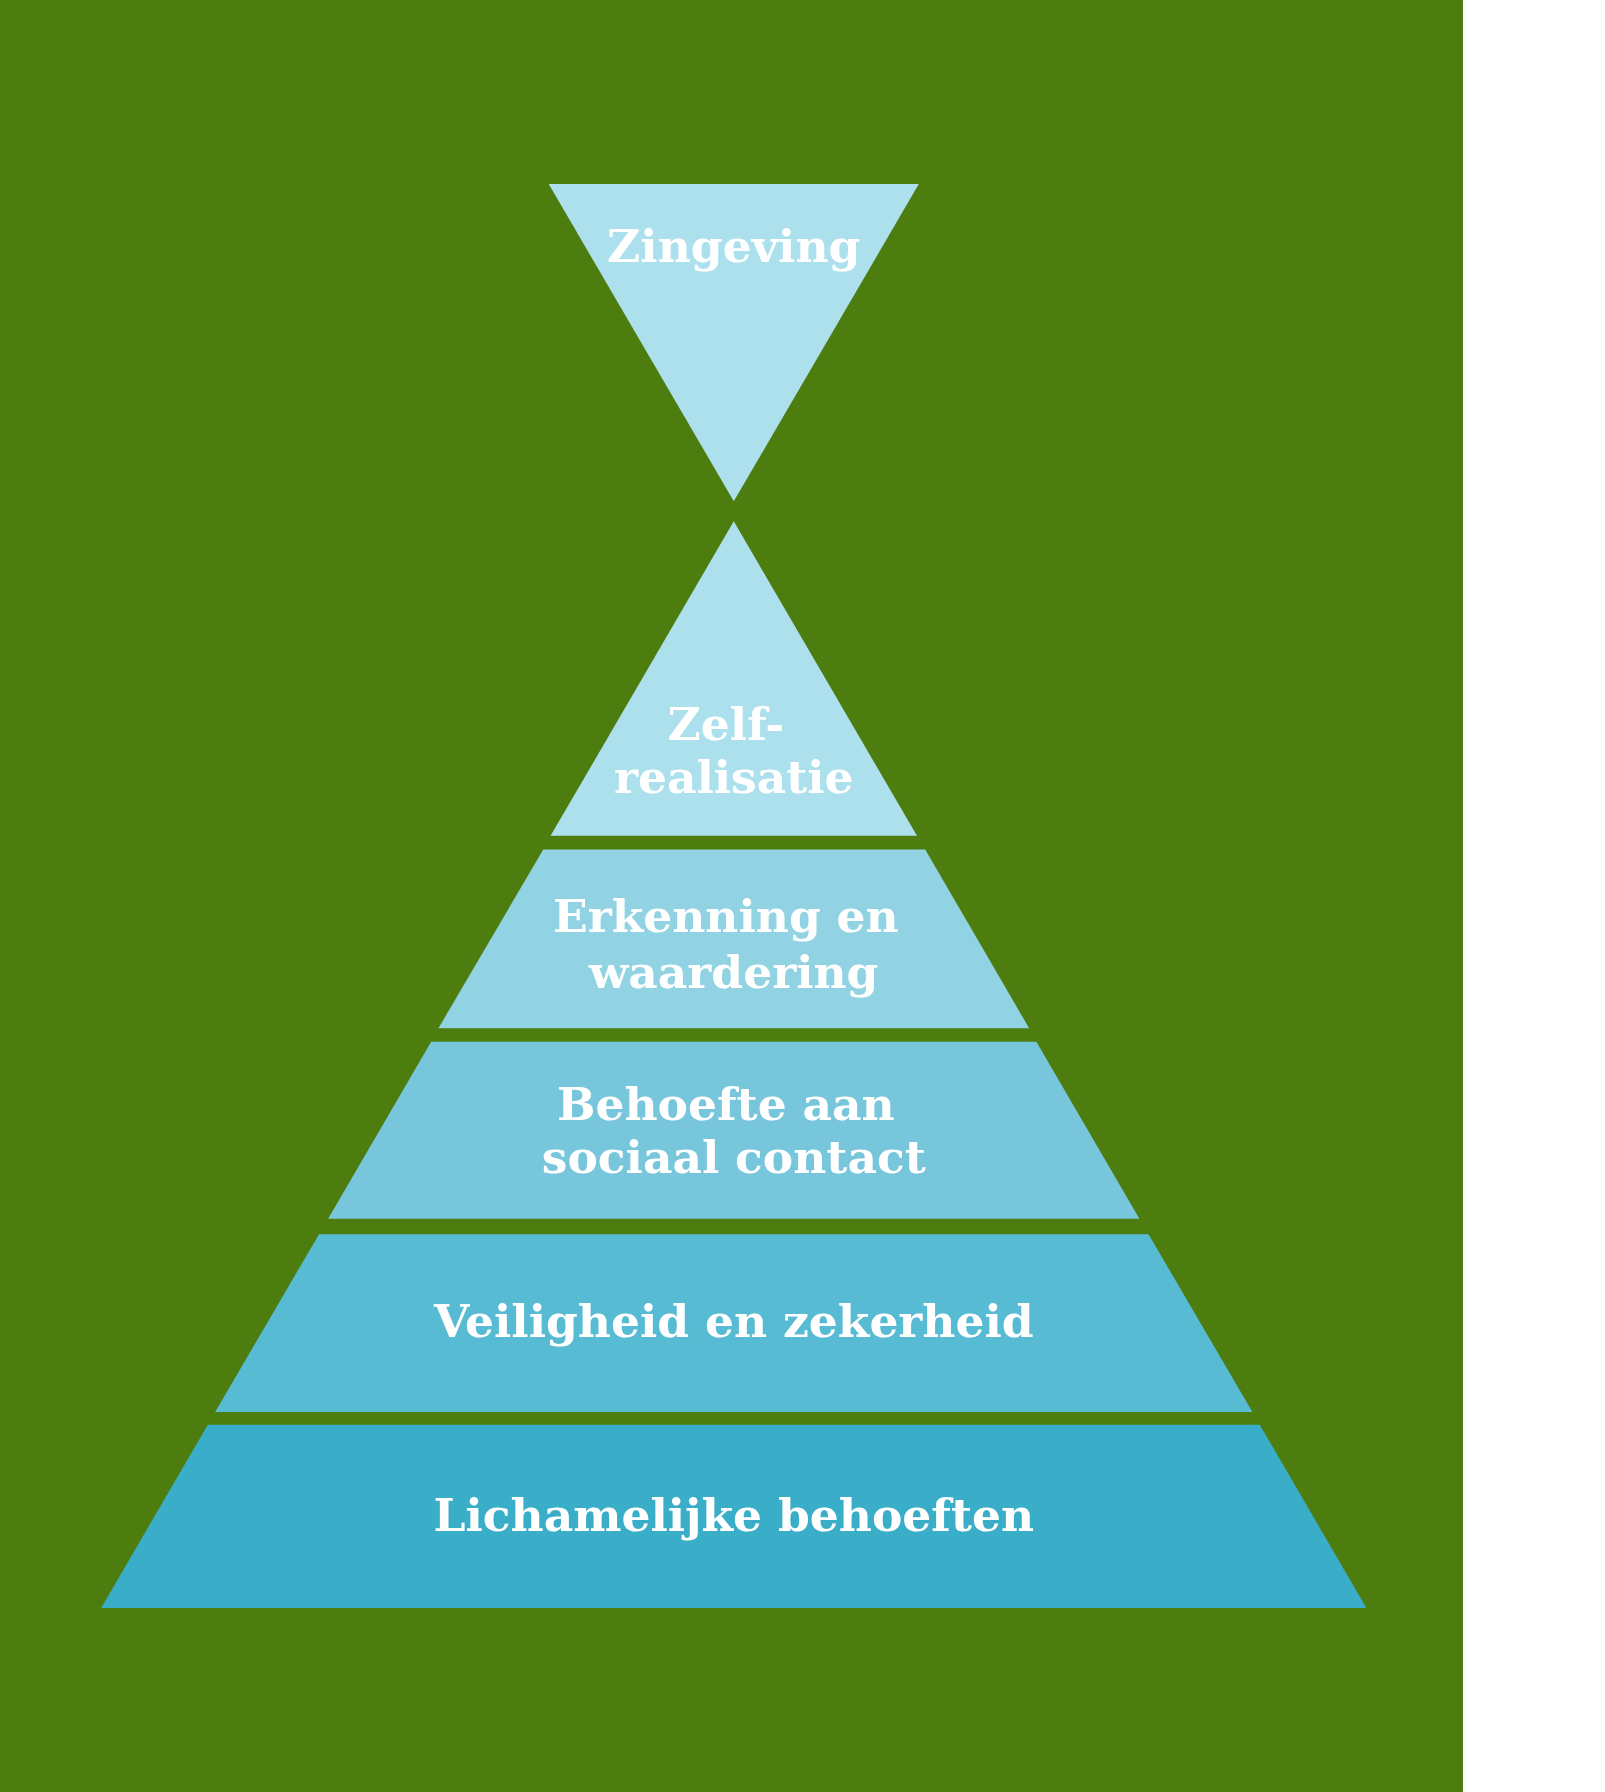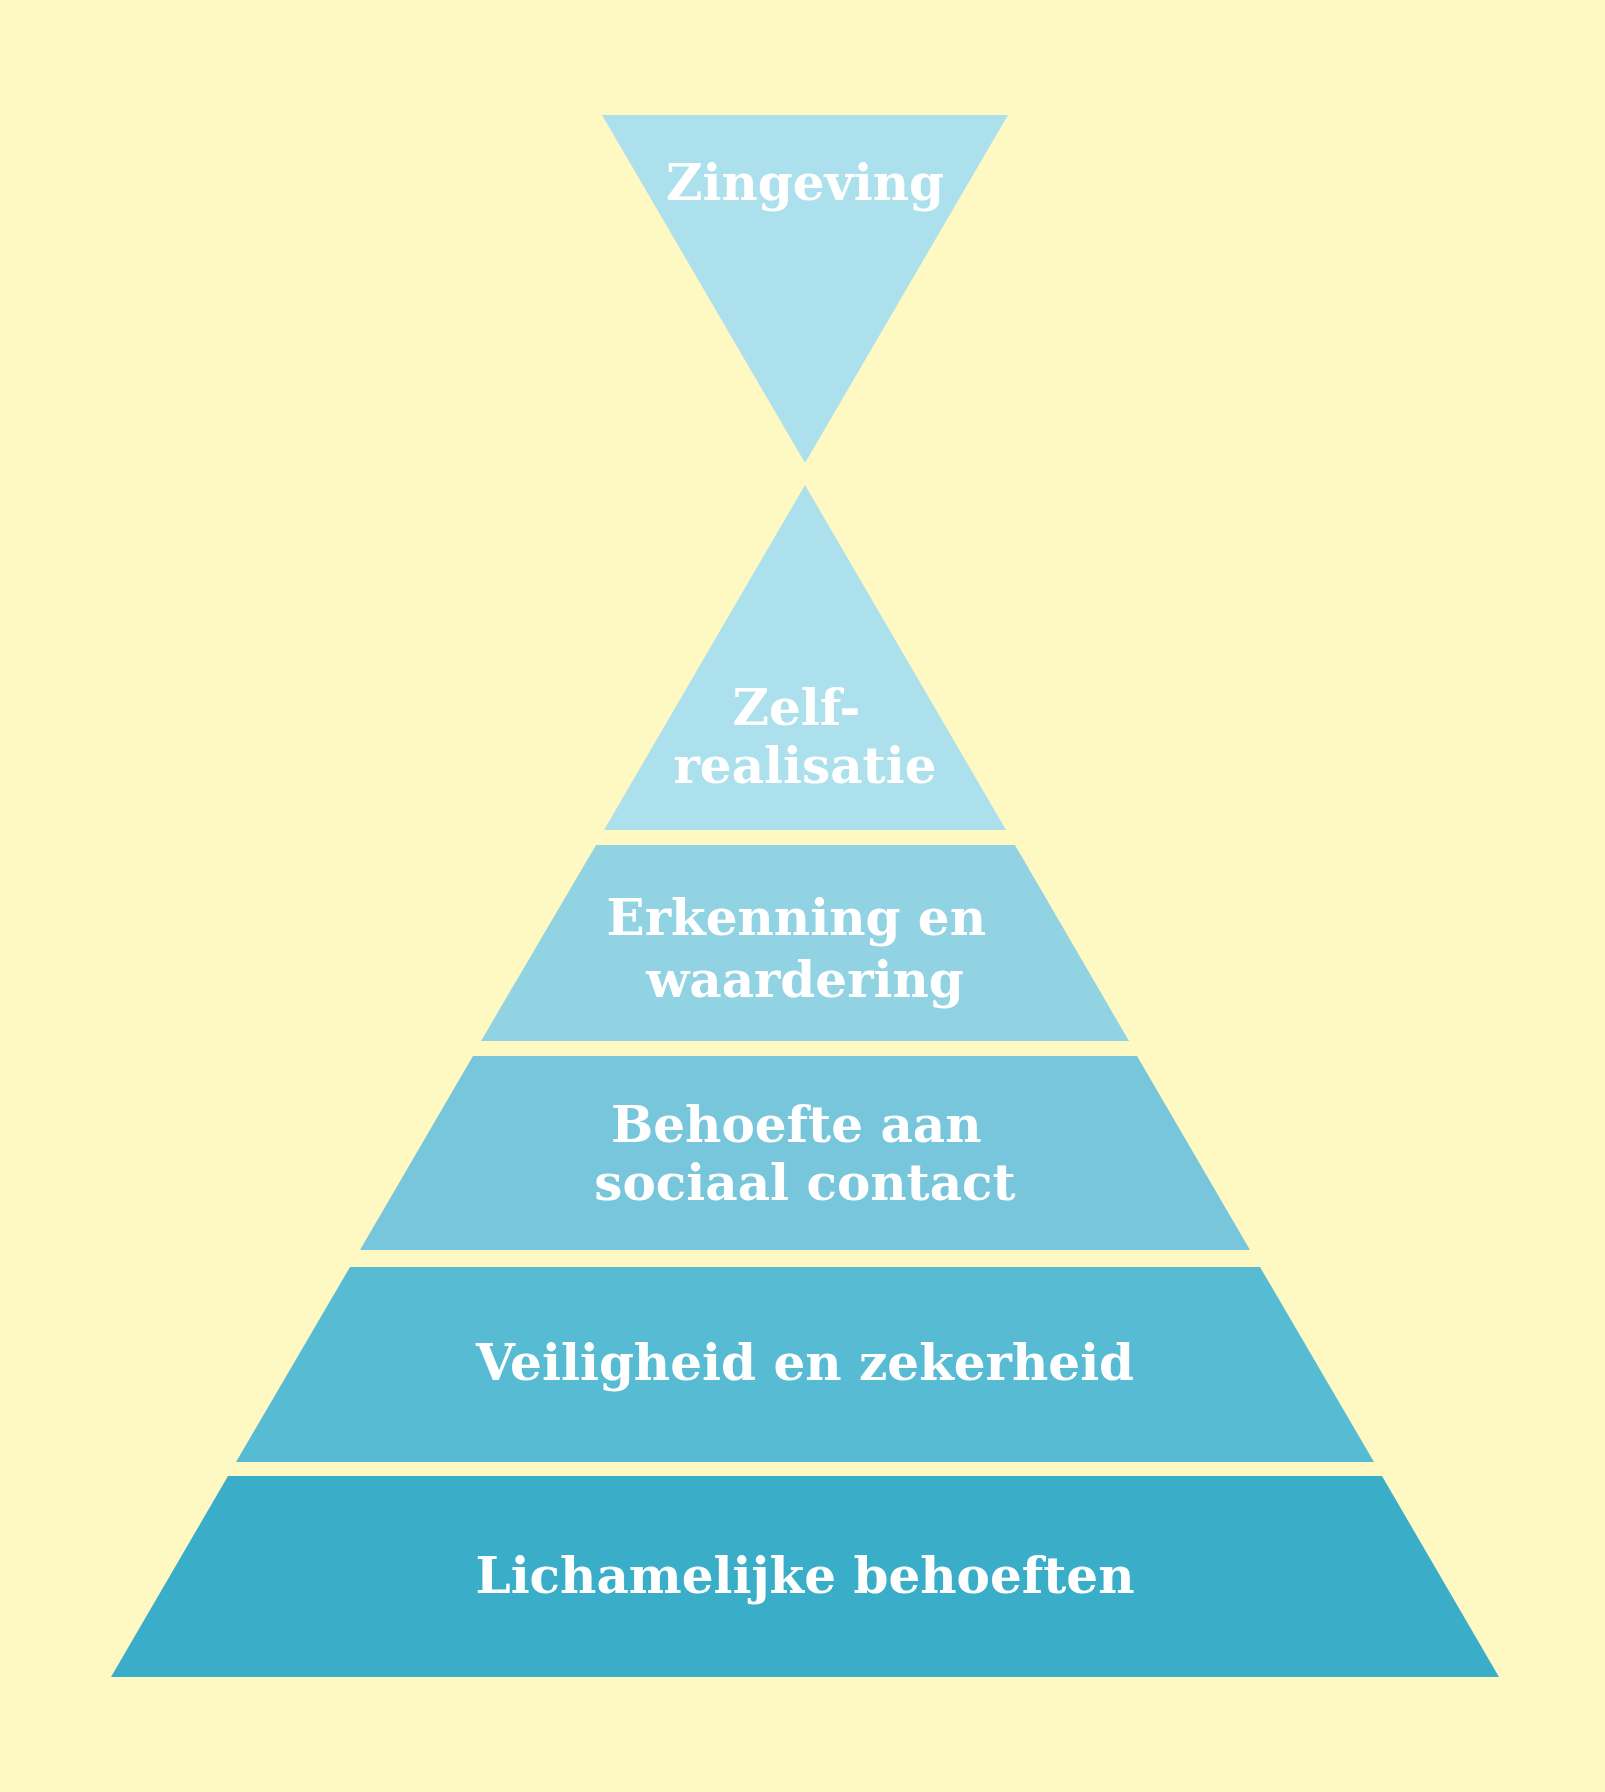--- a/index.html
+++ b/index.html
@@ -2,23 +2,23 @@
 <html><head>
 <meta charset="utf-8">
 <style>
   html, body {
     margin: 0;
     padding: 0;
     background: #ffffff;
   }
   .canvas {
     position: relative;
-    width: 1605px;
+    width: 1463px;
     height: 1792px;
-    background: #fef9c3;
+    background: #4d7c0f;
     overflow: hidden;
   }
   .pyramid-svg {
     display: block;
     width: 100%;
     height: 100%;
   }
   .level-label {
     font-family: "DejaVu Serif", "Liberation Serif", serif;
     font-weight: 700;

